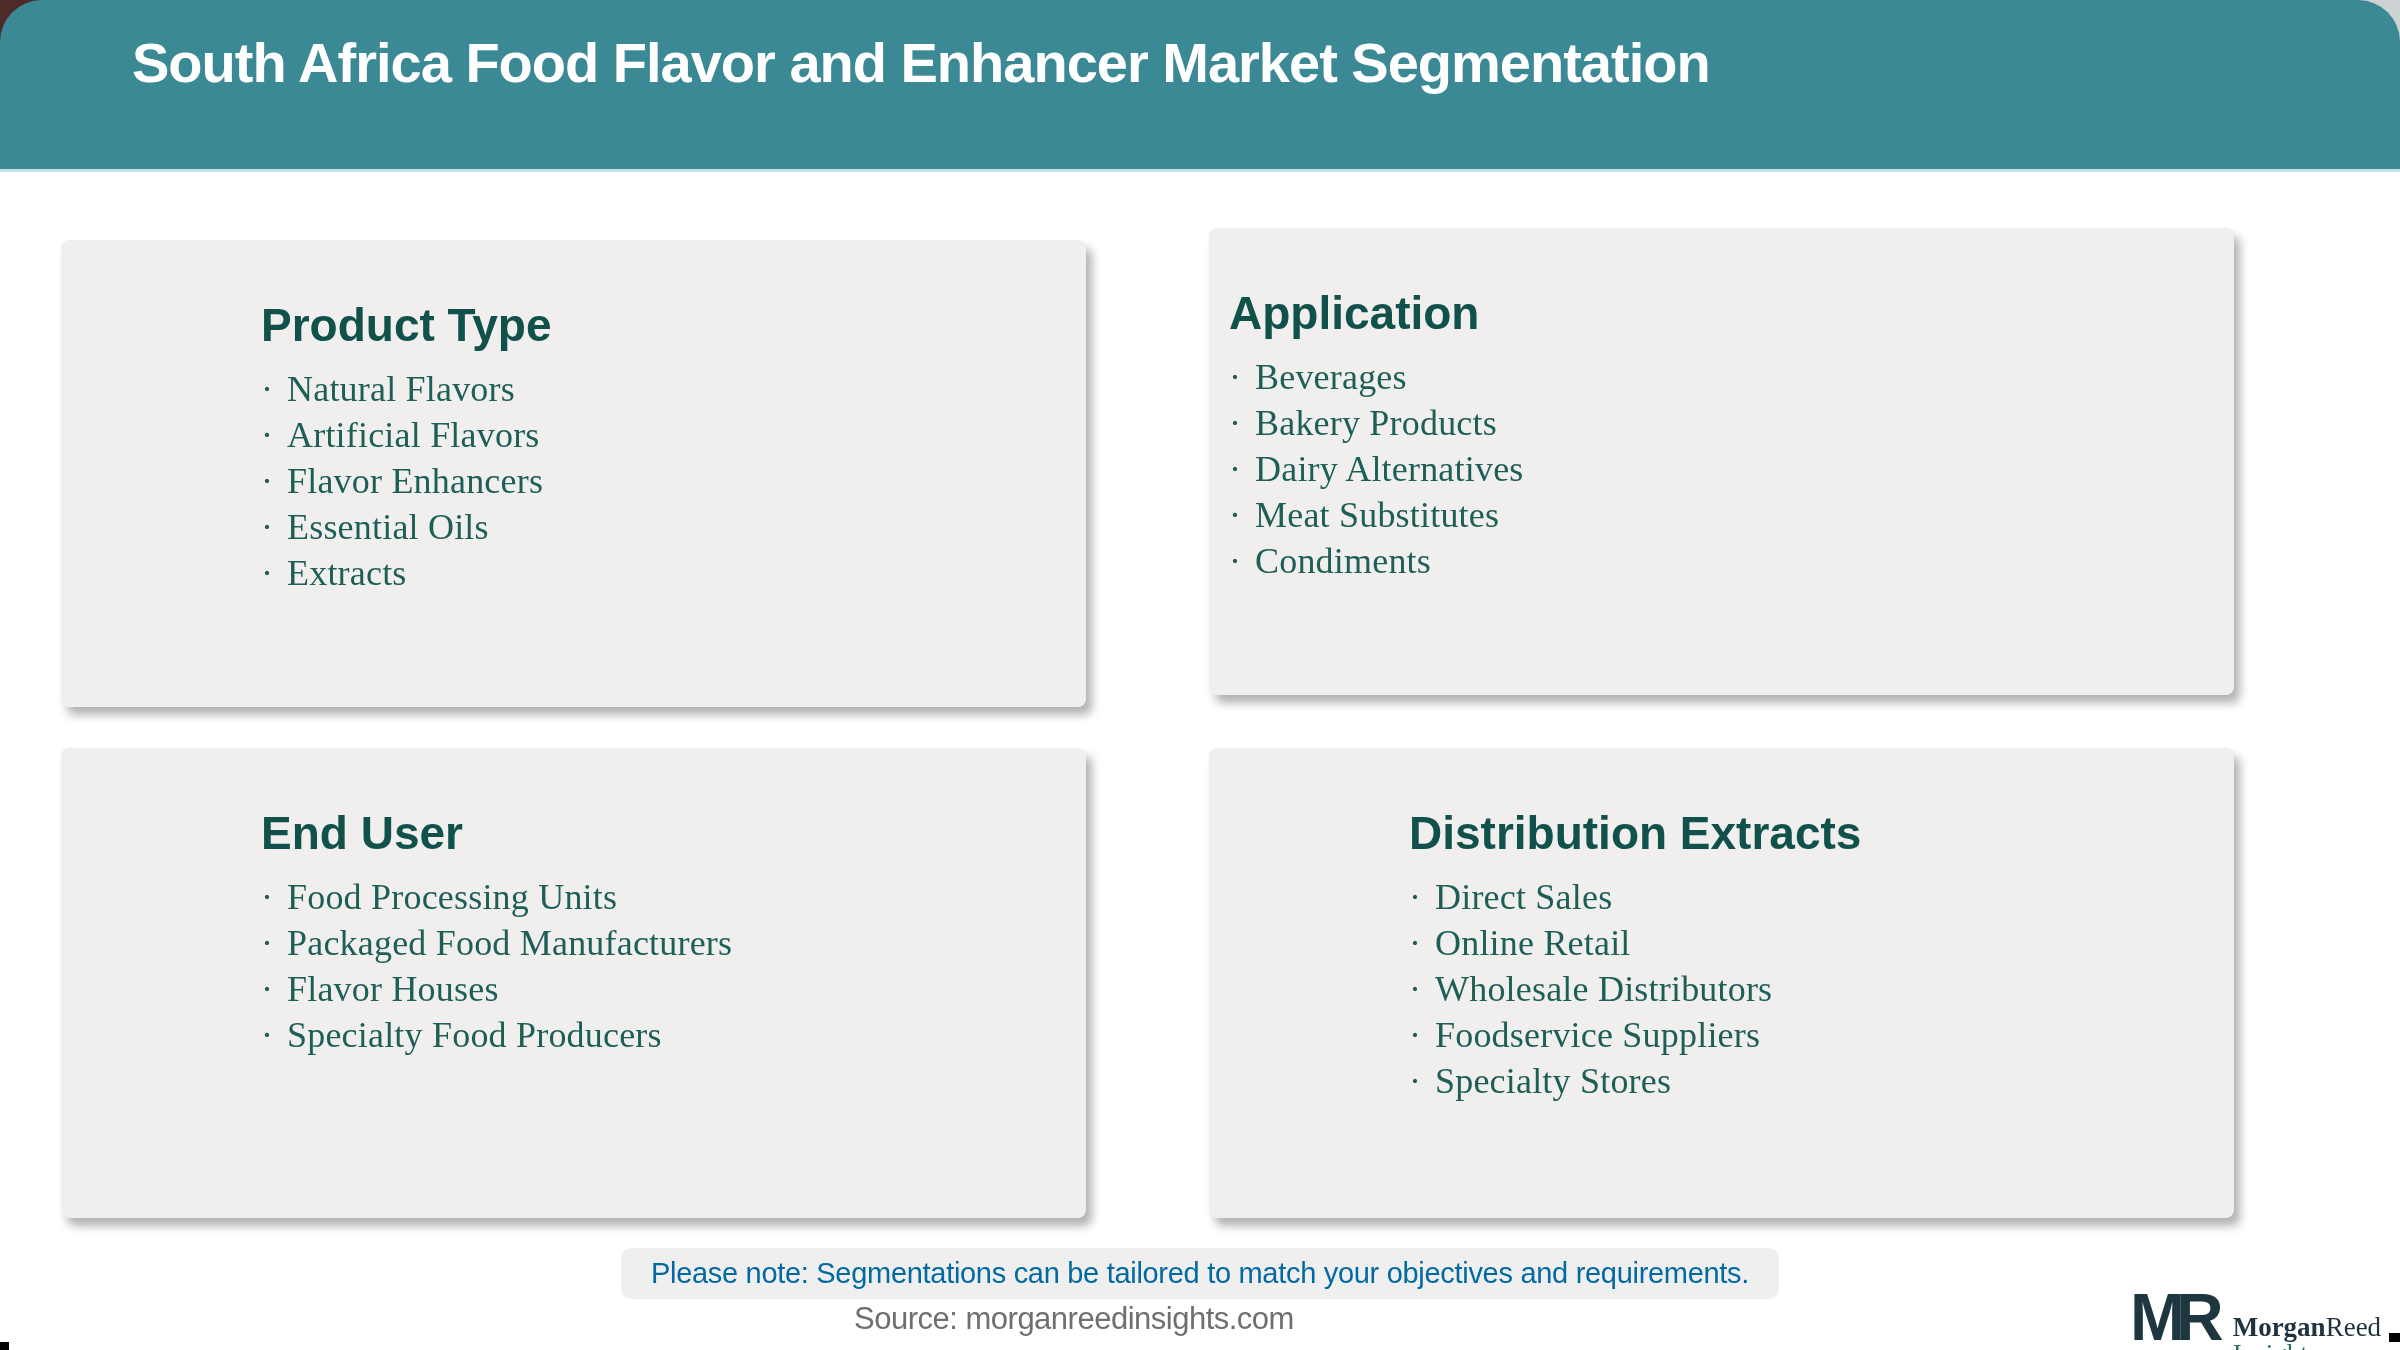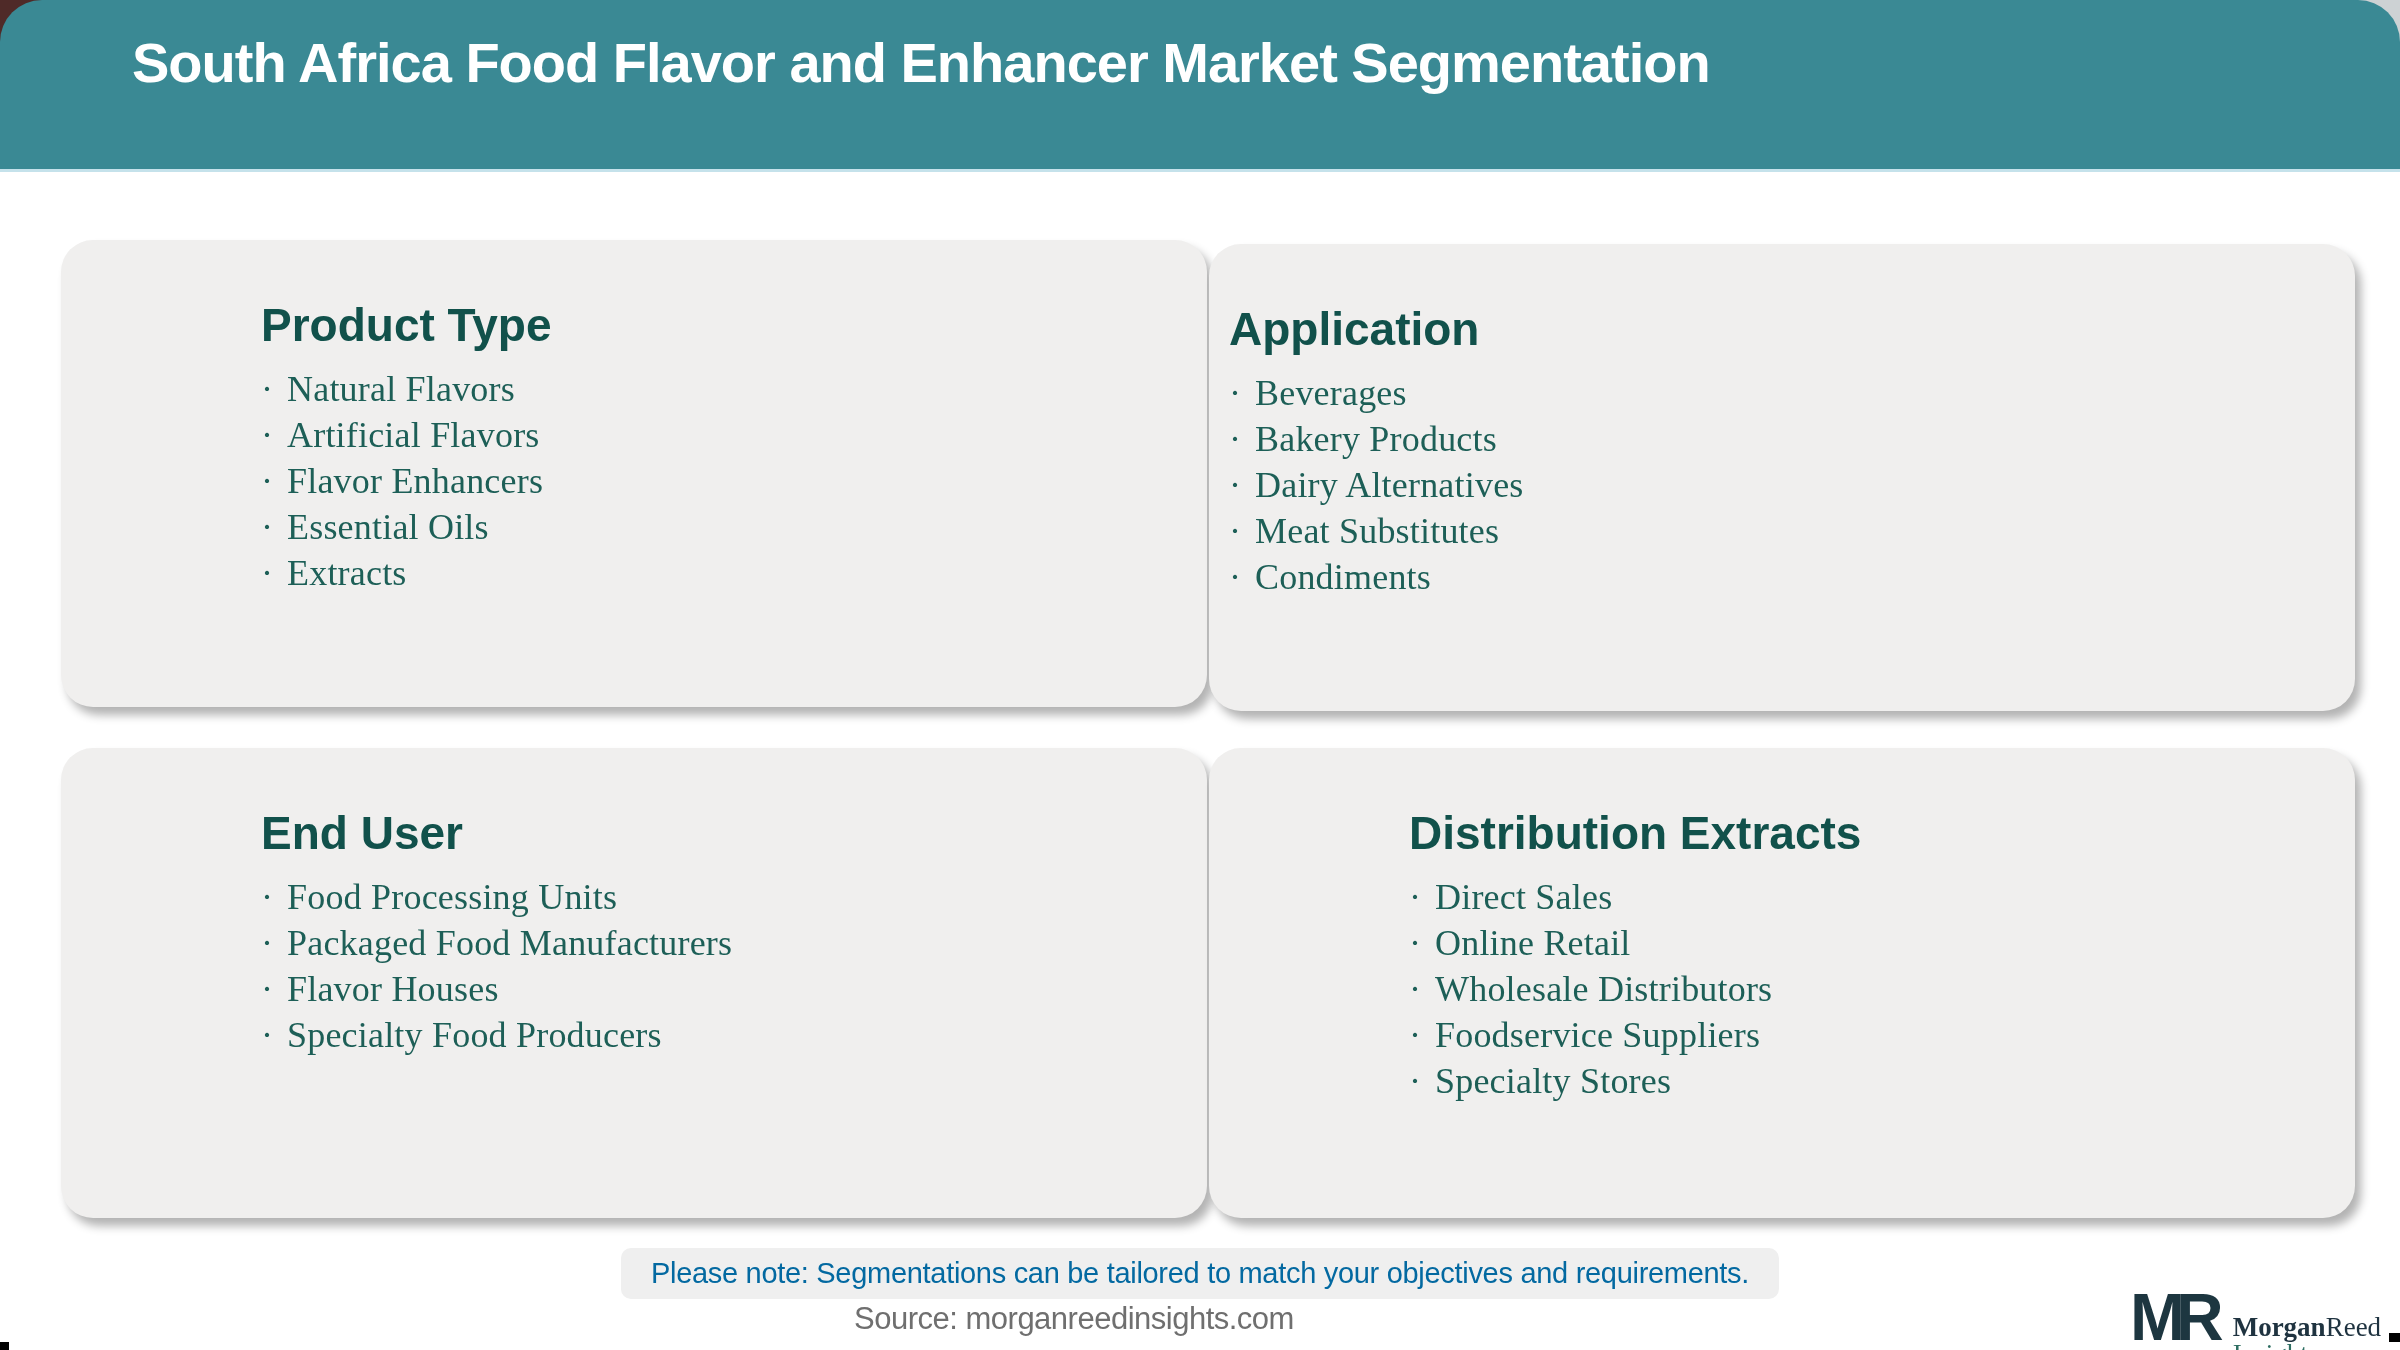--- a/index.html
+++ b/index.html
@@ -17,26 +17,26 @@
     background:#3a8994;border-radius:42px 42px 0 0;
     border-bottom:3px solid #c5e2eb;box-sizing:border-box;
   }
   .header-title{
     position:absolute;left:132px;top:30px;
     color:#ffffff;font-size:56px;font-weight:700;letter-spacing:-1px;
     white-space:nowrap;
   }
   
   .card{
-    position:absolute;width:1146px;background:#f0efee;border-radius:32px;
+    position:absolute;width:1025px;background:#f0efee;border-radius:8px;
     box-shadow:6px 8px 10px rgba(0,0,0,0.30);
     box-sizing:border-box;padding:58px 50px 0 200px;z-index:1;
   }
   .card1{left:61px;top:240px;height:467px;}
-  .card2{left:1209px;top:244px;height:467px;padding-left:20px;}
+  .card2{left:1209px;top:228px;height:467px;padding-left:20px;}
   .card3{left:61px;top:748px;height:470px;}
   .card4{left:1209px;top:748px;height:470px;}
   .card-title{
     color:#11514b;font-size:46px;font-weight:700;letter-spacing:0;
     margin:0 0 14px 0;line-height:54px;
   }
   .card-list{display:block;}
   .list-item{
     color:#1d5f57;font-size:36px;line-height:46px;white-space:nowrap;font-family:Liberation Serif, serif;
   }

